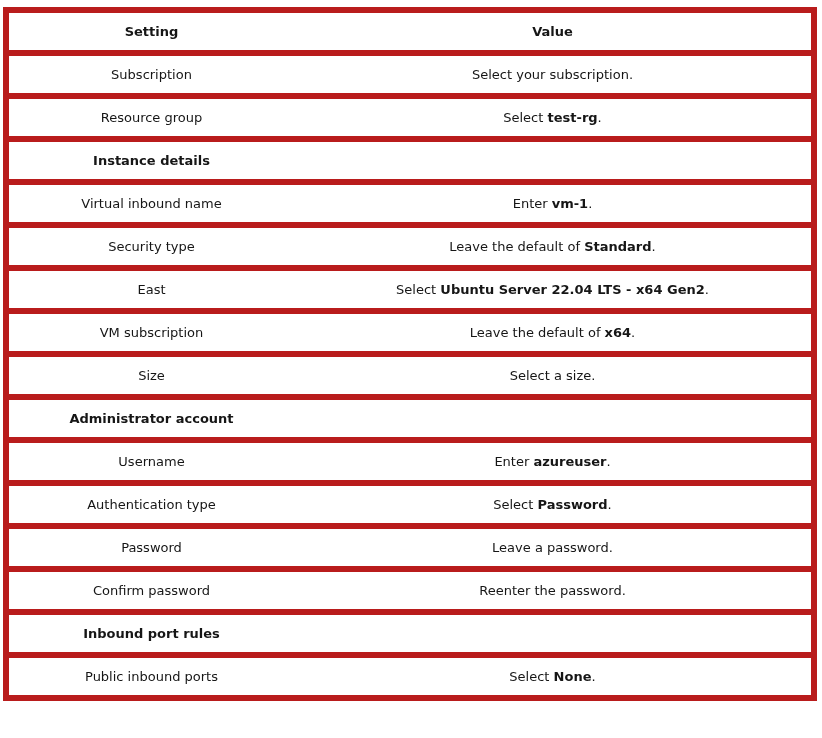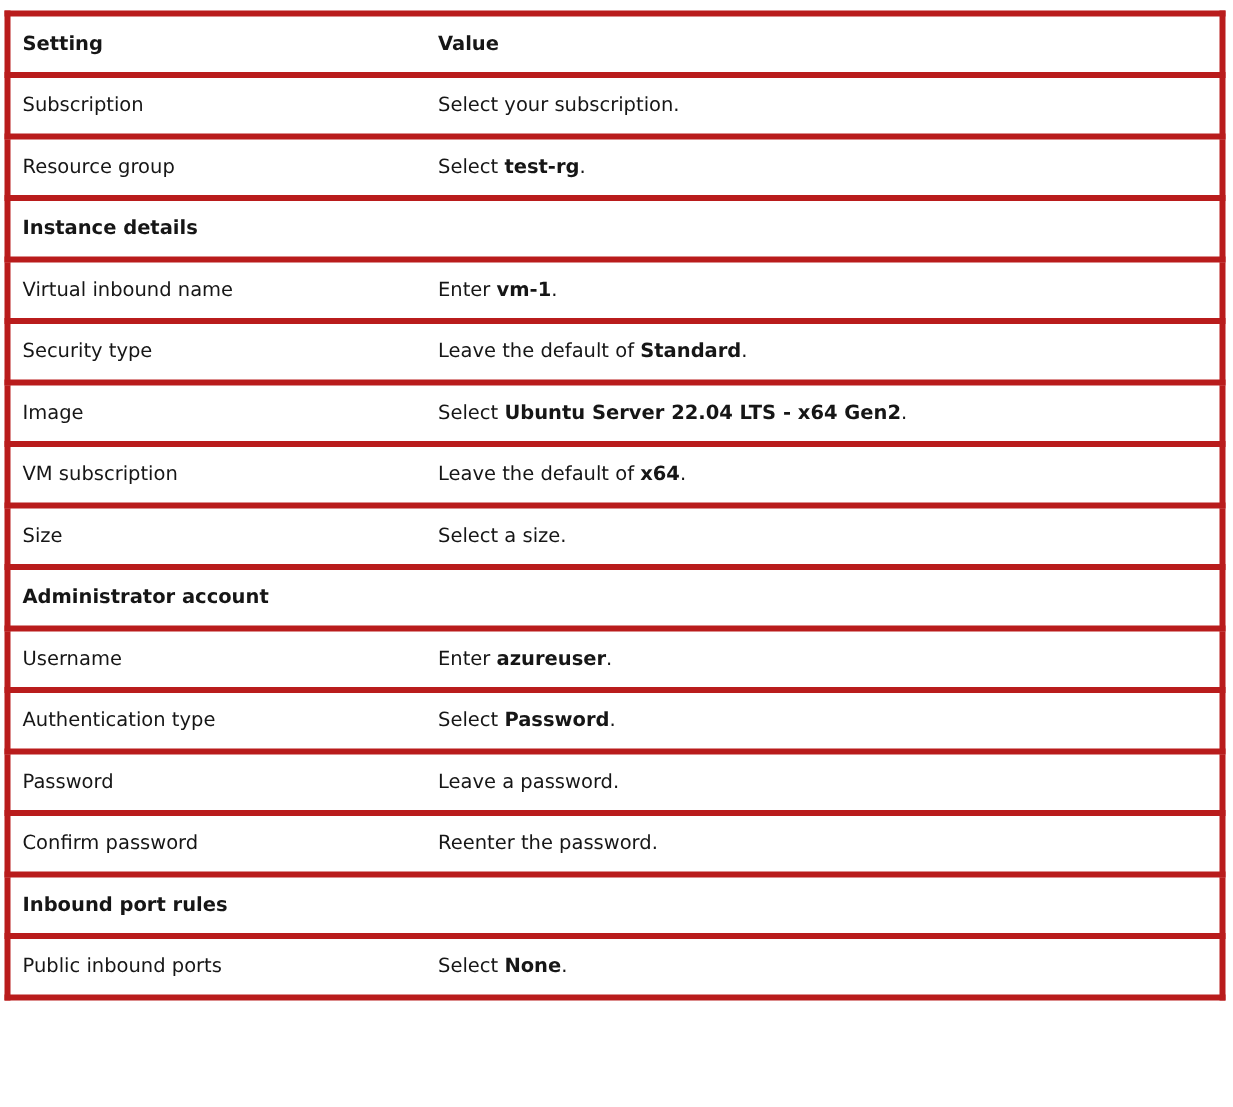--- a/index.html
+++ b/index.html
@@ -1,18 +1,18 @@
 <!DOCTYPE html>
 <html><head>
   <meta charset="utf-8">
   <style>
     html, body { margin: 0; padding: 0; background: #ffffff; }
     body { width: 822px; height: 738px; overflow: hidden; font-family: "DejaVu Sans", sans-serif; color: #161616; }
     .tbl { position: absolute; left: 3px; top: 7px; width: 814px; border-collapse: collapse; table-layout: fixed; }
-    .tbl td, .tbl th { height: 37px; padding: 0 0 0 8px; border: 4px solid #b91c1c; font-size: 13px; text-align: left; vertical-align: middle; white-space: nowrap; }
+    .tbl td, .tbl th { height: 37px; padding: 0 0 0 8px; border: 6px solid #b91c1c; font-size: 13px; text-align: center; vertical-align: middle; white-space: nowrap; }
     .tbl th { font-weight: 700; }
     .tbl tr td:first-child, .tbl tr th:first-child { border-right: none; }
     .tbl tr td:last-child, .tbl tr th:last-child { border-left: none; }
     .c1 { width: 269px; }
     .section td { font-weight: 600; }
     .strong { font-weight: 600; margin-top: 17px; }
   </style>
 </head>
 <body>
 
@@ -38,21 +38,21 @@
       </tr>
       <tr>
         <td>Virtual inbound name</td>
         <td><span>Enter </span><span class="strong">vm-1</span><span>.</span></td>
       </tr>
       <tr>
         <td>Security type</td>
         <td><span>Leave the default of </span><span class="strong">Standard</span><span>.</span></td>
       </tr>
       <tr>
-        <td>Image</td>
+        <td>East</td>
         <td><span>Select </span><span class="strong">Ubuntu Server 22.04 LTS - x64 Gen2</span><span>.</span></td>
       </tr>
       <tr>
         <td>VM subscription</td>
         <td><span>Leave the default of </span><span class="strong">x64</span><span>.</span></td>
       </tr>
       <tr>
         <td>Size</td>
         <td><span>Select a size.</span><span class="strong"></span><span></span></td>
       </tr>

